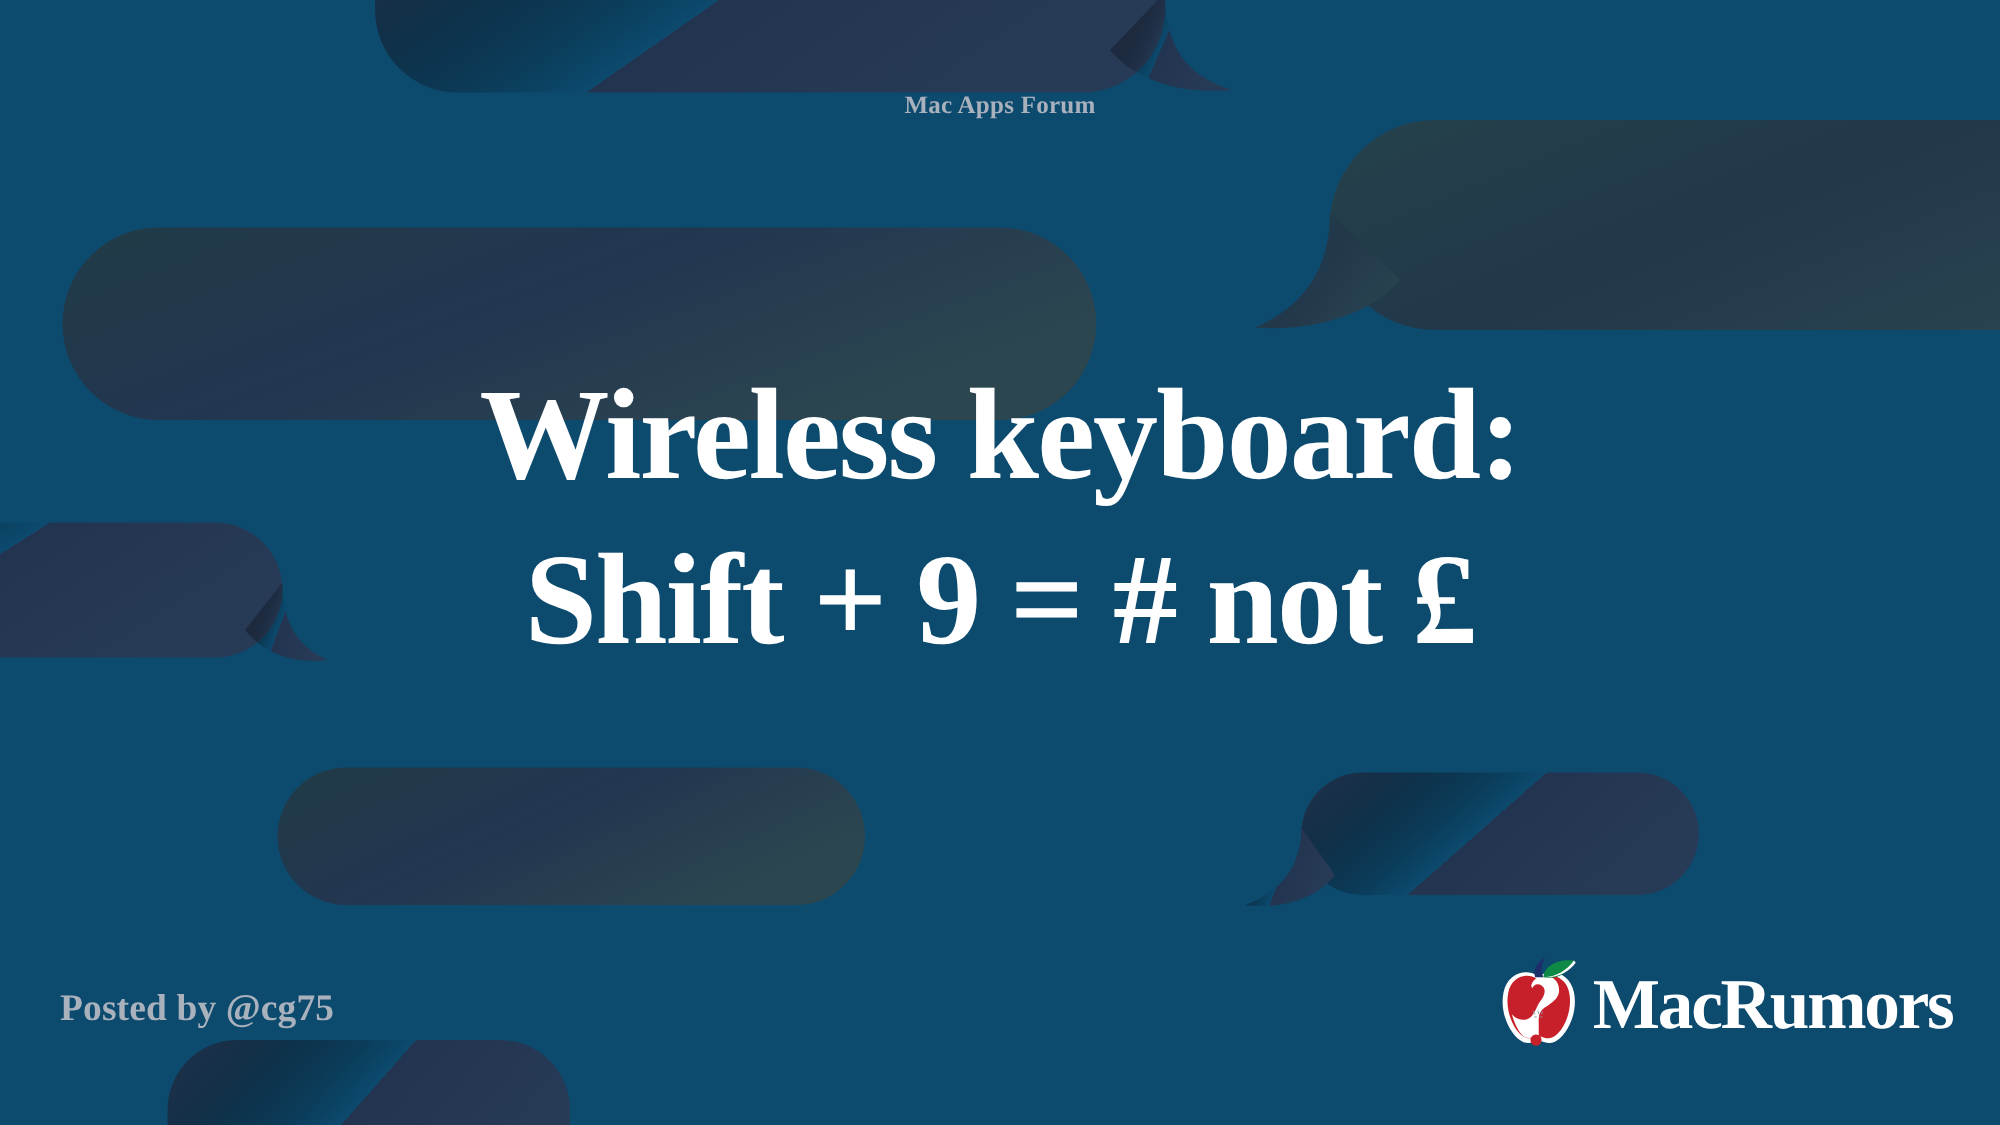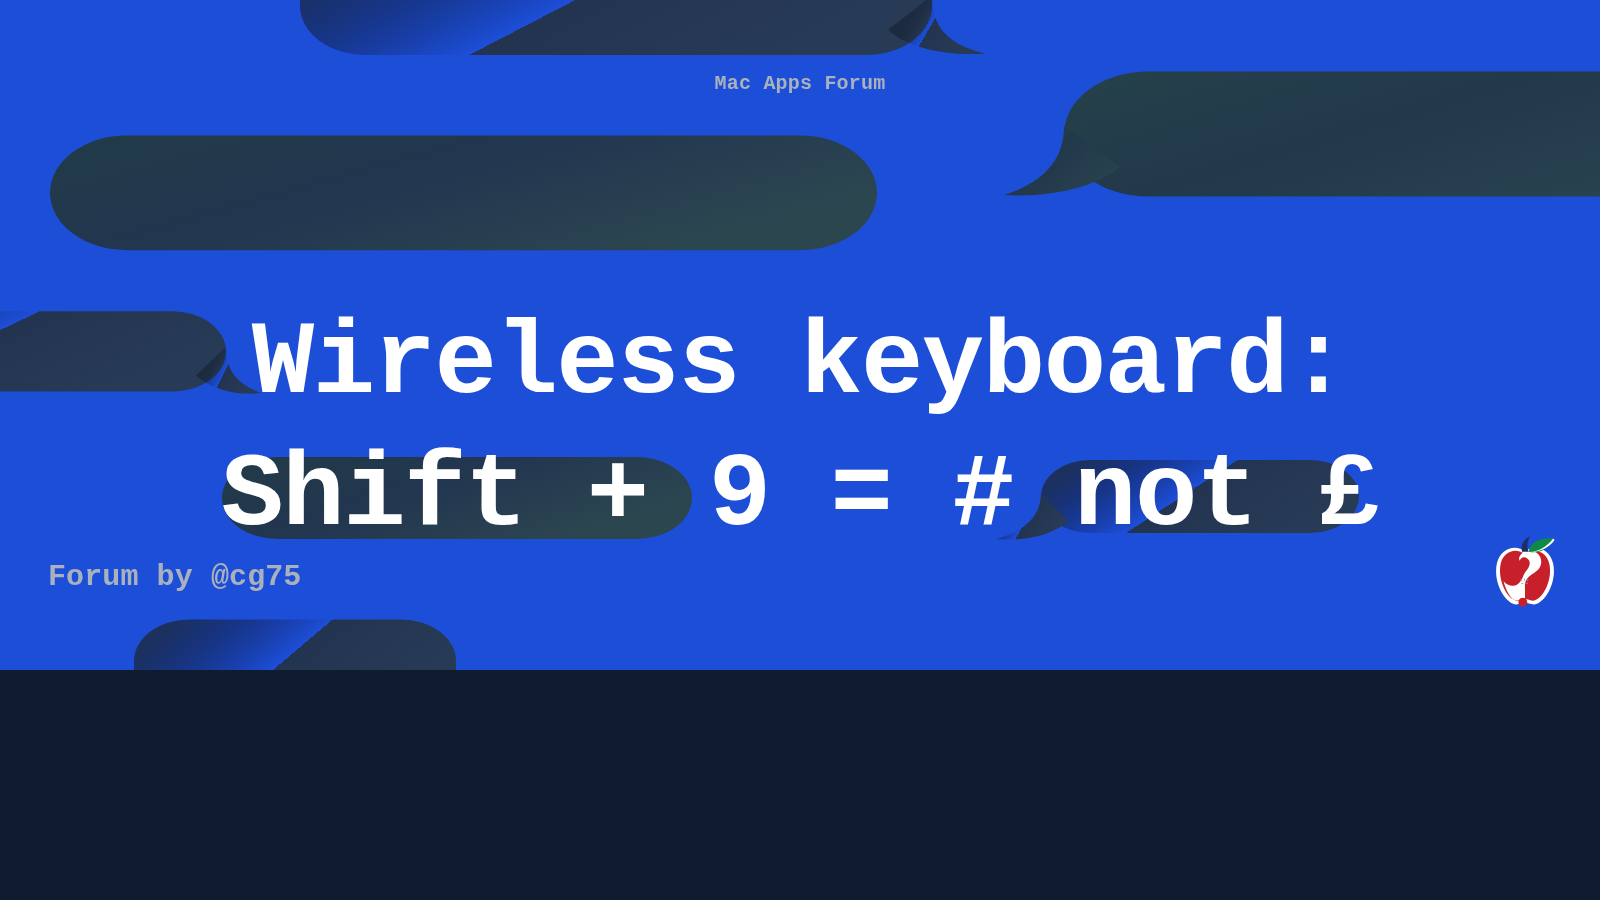--- a/index.html
+++ b/index.html
@@ -3,24 +3,24 @@
 <meta charset="utf-8">
 <style>
   html, body {
     margin: 0;
     padding: 0;
     background: #0f1c30;
   }
   #stage {
     position: relative;
     width: 1600px;
-    height: 670px;
+    height: 900px;
     overflow: hidden;
-    background: #1d4ed8;
-    font-family: Liberation Mono, monospace;
+    background: #0c4a6e;
+    font-family: Liberation Serif, serif;
     -webkit-font-smoothing: antialiased;
   }
 
   
   #bg-layer {
     position: absolute;
     inset: 0;
     width: 100%;
     height: 100%;
     pointer-events: none;
@@ -42,21 +42,21 @@
     text-align: center;
     color: #a9b1bd;
     font-size: 20px;
     font-weight: bold;
     letter-spacing: 0.2px;
     line-height: 1;
   }
 
   .title-wrap {
     position: absolute;
-    top: 298px;
+    top: 282px;
     left: 0;
     right: 0;
     text-align: center;
     padding: 0 60px;
     box-sizing: border-box;
   }
   .title-line {
     color: #ffffff;
     font-size: 104px;
     font-weight: bold;
@@ -166,21 +166,21 @@
 
   <div id="content">
 
     <div class="forum-name">Mac Apps Forum</div>
 
     <div class="title-wrap">
       <div class="title-line">Wireless keyboard:</div>
       <div class="title-line">Shift + 9 = # not £</div>
     </div>
 
-    <div class="posted-by">Forum by @cg75</div>
+    <div class="posted-by">Posted by @cg75</div>
 
     <div class="brand">
       <svg class="brand-mark" viewBox="0 0 100 100">
 
         <path fill="#ffffff" d="M48,22 C36,14 16,20 12,40 C7,63 20,88 33,94 C40,97 45,93 50,93
                  C55,93 60,97 67,94 C80,88 93,63 88,40 C84,20 64,14 52,22 Z"></path>
 
         <path fill="#c8202a" d="M48,26 C37,18 20,24 17,41 C13,61 24,84 35,89 C41,92 45,88 50,88
                  C55,88 59,92 65,89 C76,84 87,61 83,41 C80,24 63,18 52,26 Z"></path>
 
@@ -198,16 +198,17 @@
           <path d="M45,67 l3,0"></path>
           <path d="M51,67 l3,0"></path>
         </g>
 
         <path fill="#1d2f6b" d="M46,24 C44,15 48,7 57,3 C53,10 52,17 55,24 Z"></path>
 
         <path fill="#0f8a46" d="M55,24 C56,12 70,4 88,6 C82,20 70,27 55,24 Z"></path>
 
         <path fill="#ffffff" d="M88,6 C80,17 68,24 56,24 C70,25 83,18 90,8 Z"></path>
       </svg>
+      <div class="brand-word">MacRumors</div>
     </div>
 
   </div>
 </div>
 
 </body></html>

